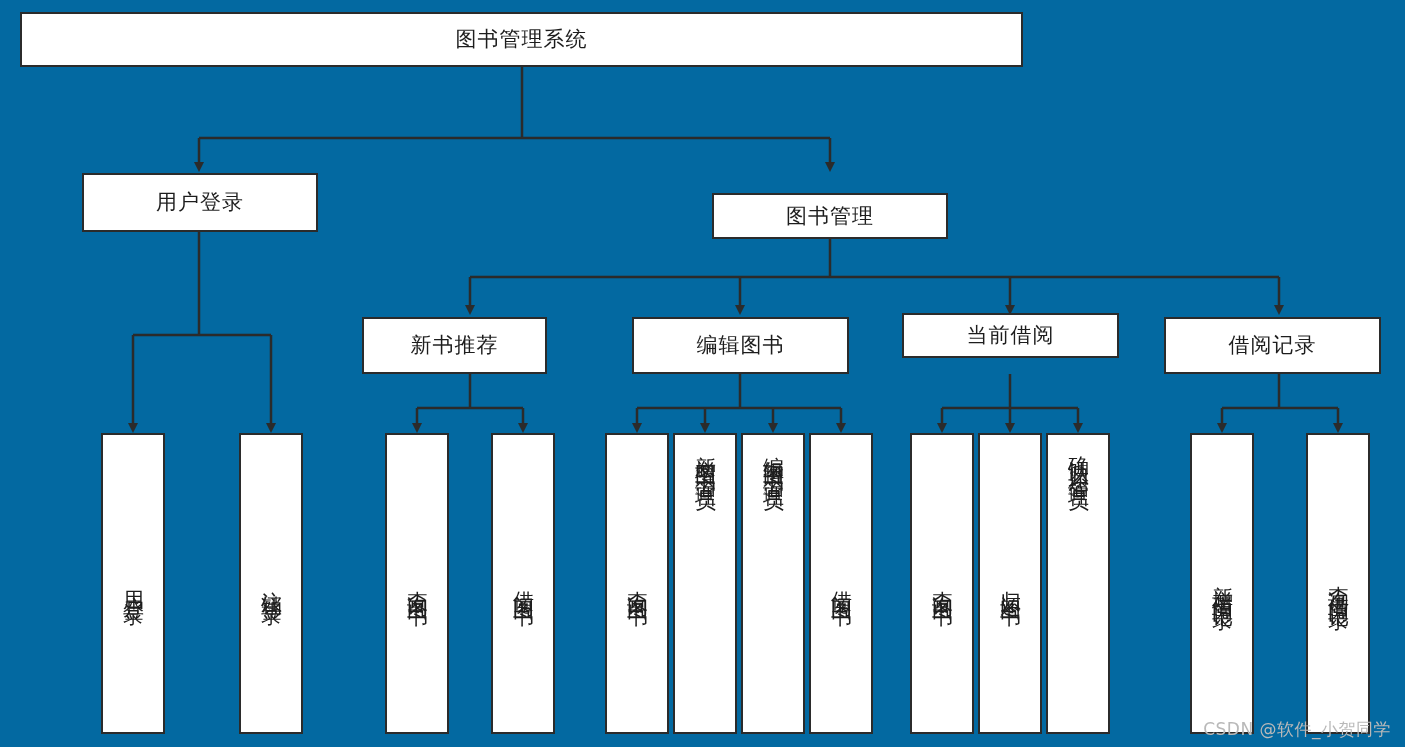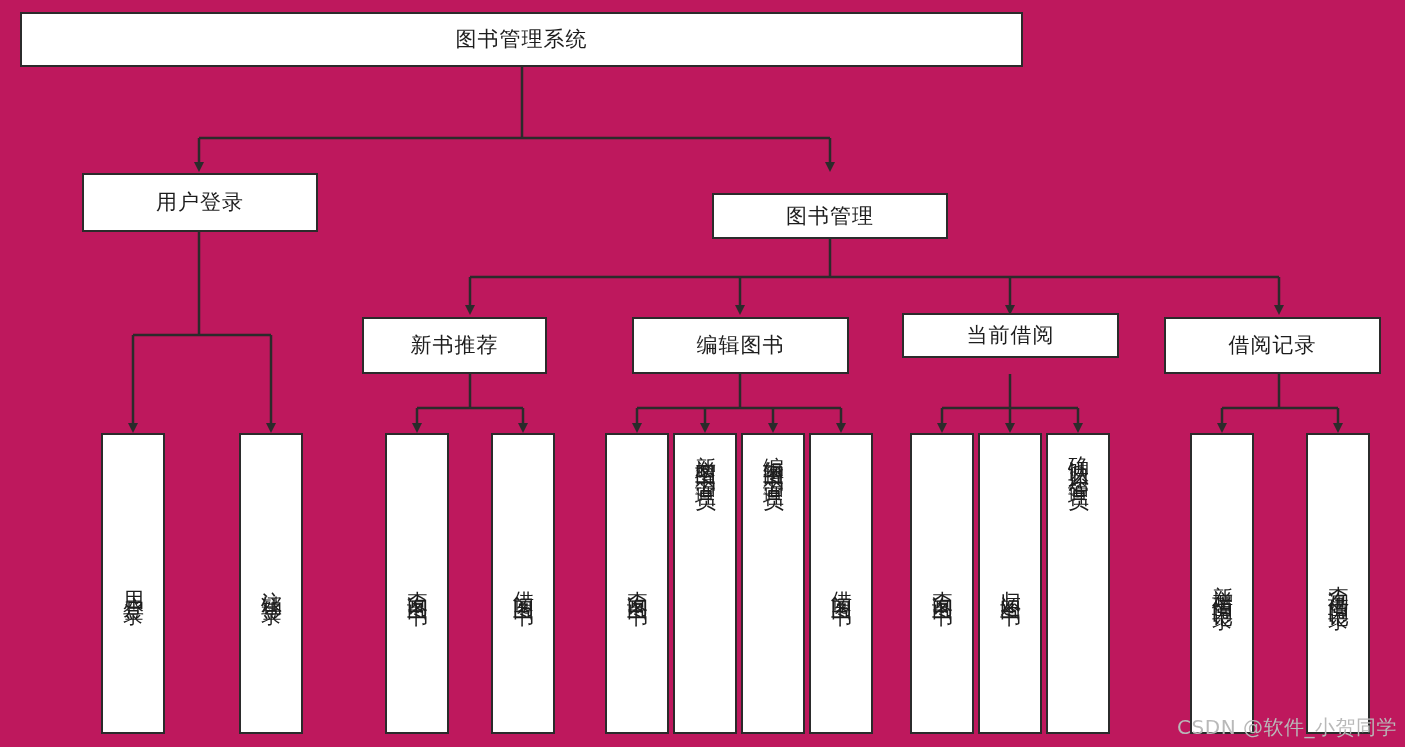--- a/index.html
+++ b/index.html
@@ -5,21 +5,21 @@
 <style>
   html,body{margin:0;padding:0;background:#ffffff;}
   body{
     font-family:"DejaVu Sans","Liberation Sans",sans-serif;
     color:#1a1a1a;
   }
   #canvas{
     position:relative;
     width:1405px;
     height:747px;
-    background:#be185d;
+    background:#0369a1;
     overflow:hidden;
   }
   svg.wires{
     position:absolute;
     left:0; top:0;
     width:1405px;
     height:747px;
     pointer-events:none;
   }
   .node{
@@ -52,23 +52,23 @@
     font-size:21px;
     letter-spacing:5px;
     line-height:1;
     white-space:nowrap;
   }
   .node.vert.mid{
     align-items:center;
   }
   .watermark{
     position:absolute;
-    right:8px;
+    right:14px;
     bottom:6px;
-    font-size:20px;
+    font-size:17px;
     color:#b9b9b9;
     letter-spacing:0.5px;
     z-index:5;
     white-space:nowrap;
   }
 </style>
 </head>
 <body>
 
 <div id="canvas">

